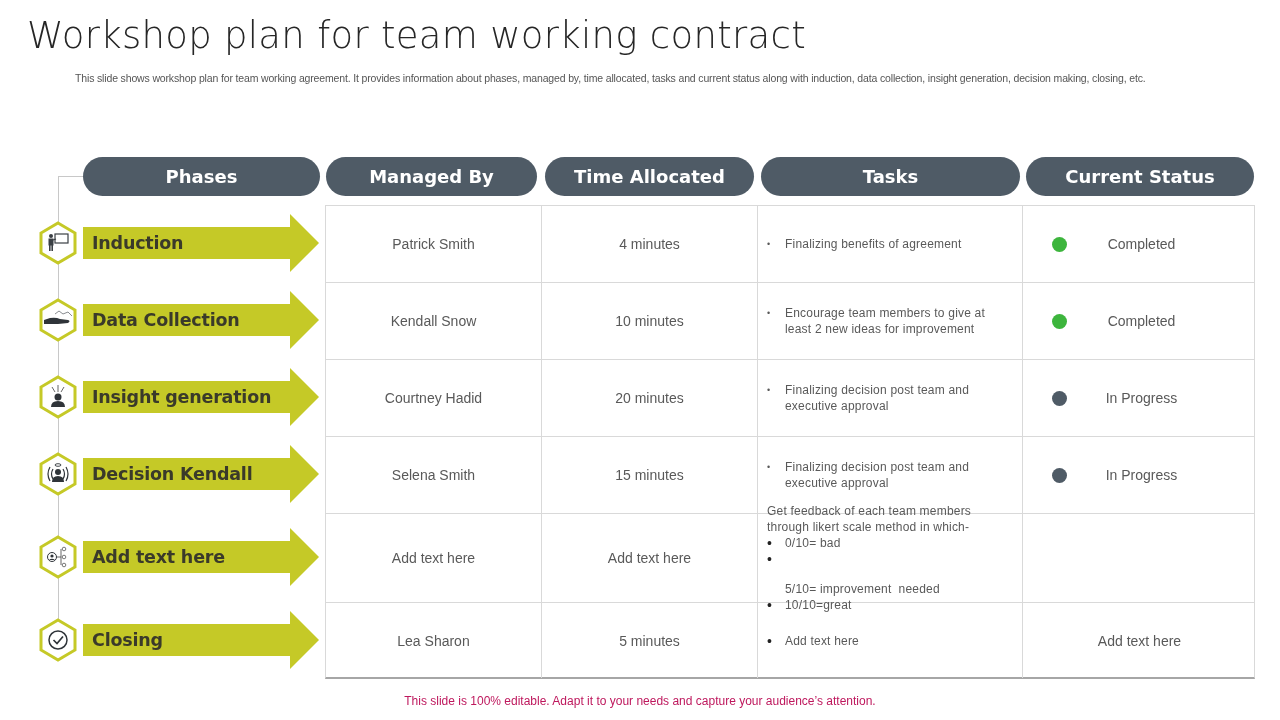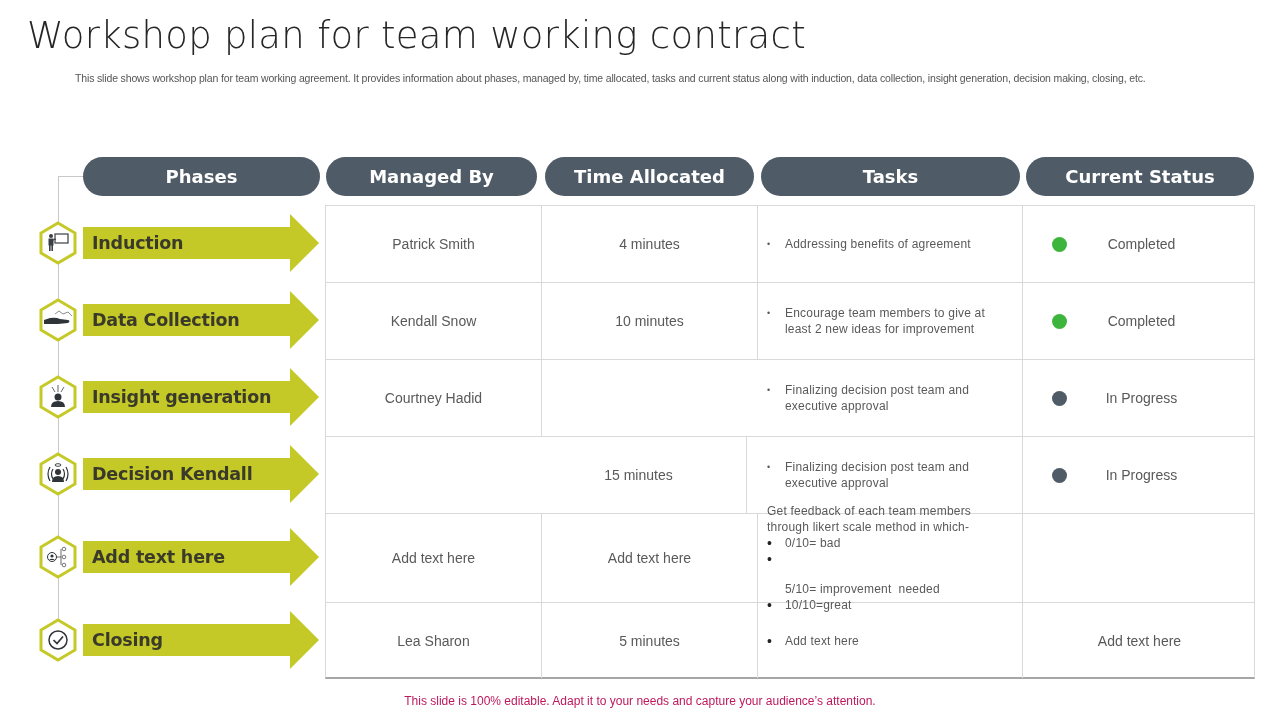--- a/index.html
+++ b/index.html
@@ -92,21 +92,21 @@
 <div class="hdr-pill" style="left:1026px;width:228px;">Current Status</div>
 
 <div class="grid">
 
   <div class="row" style="top:0;height:77px;">
     <div class="cell" style="left:0;width:216px;">Patrick Smith</div>
     <div class="cell" style="left:216px;width:216px;">4 minutes</div>
     <div class="cell task-cell" style="left:432px;width:265px;">
       <div class="task-line">
           <span class="bullet-sm">•</span>
-          <span>Addressing benefits of agreement</span>
+          <span>Finalizing benefits of agreement</span>
         </div>
     </div>
     <div class="cell last" style="left:697px;width:233px;">
       <div class="status-wrap">
           <span class="dot" style="background:#3db53d;"></span>
           <span class="status-text">Completed</span>
         </div>
     </div>
   </div>
 
@@ -122,36 +122,38 @@
     <div class="cell last" style="left:697px;width:233px;">
       <div class="status-wrap">
           <span class="dot" style="background:#3db53d;"></span>
           <span class="status-text">Completed</span>
         </div>
     </div>
   </div>
 
   <div class="row" style="top:154px;height:77px;">
     <div class="cell" style="left:0;width:216px;">Courtney Hadid</div>
+    <div class="cell" style="left:216px;width:216px;">20 minutes</div>
     <div class="cell task-cell" style="left:432px;width:265px;">
       <div class="task-line">
           <span class="bullet-sm">•</span>
           <span>Finalizing decision post team and executive approval</span>
         </div>
     </div>
     <div class="cell last" style="left:697px;width:233px;">
       <div class="status-wrap">
           <span class="dot" style="background:#4f5b66;"></span>
           <span class="status-text">In Progress</span>
         </div>
     </div>
   </div>
 
   <div class="row" style="top:231px;height:77px;">
-    <div class="cell" style="left:205px;width:216px;text-align:right;">15 minutes</div>
+    <div class="cell" style="left:0;width:216px;">Selena Smith</div>
+    <div class="cell" style="left:216px;width:216px;text-align:right;">15 minutes</div>
     <div class="cell task-cell" style="left:432px;width:265px;">
       <div class="task-line">
           <span class="bullet-sm">•</span>
           <span>Finalizing decision post team and executive approval</span>
         </div>
     </div>
     <div class="cell last" style="left:697px;width:233px;">
       <div class="status-wrap">
           <span class="dot" style="background:#4f5b66;"></span>
           <span class="status-text">In Progress</span>

